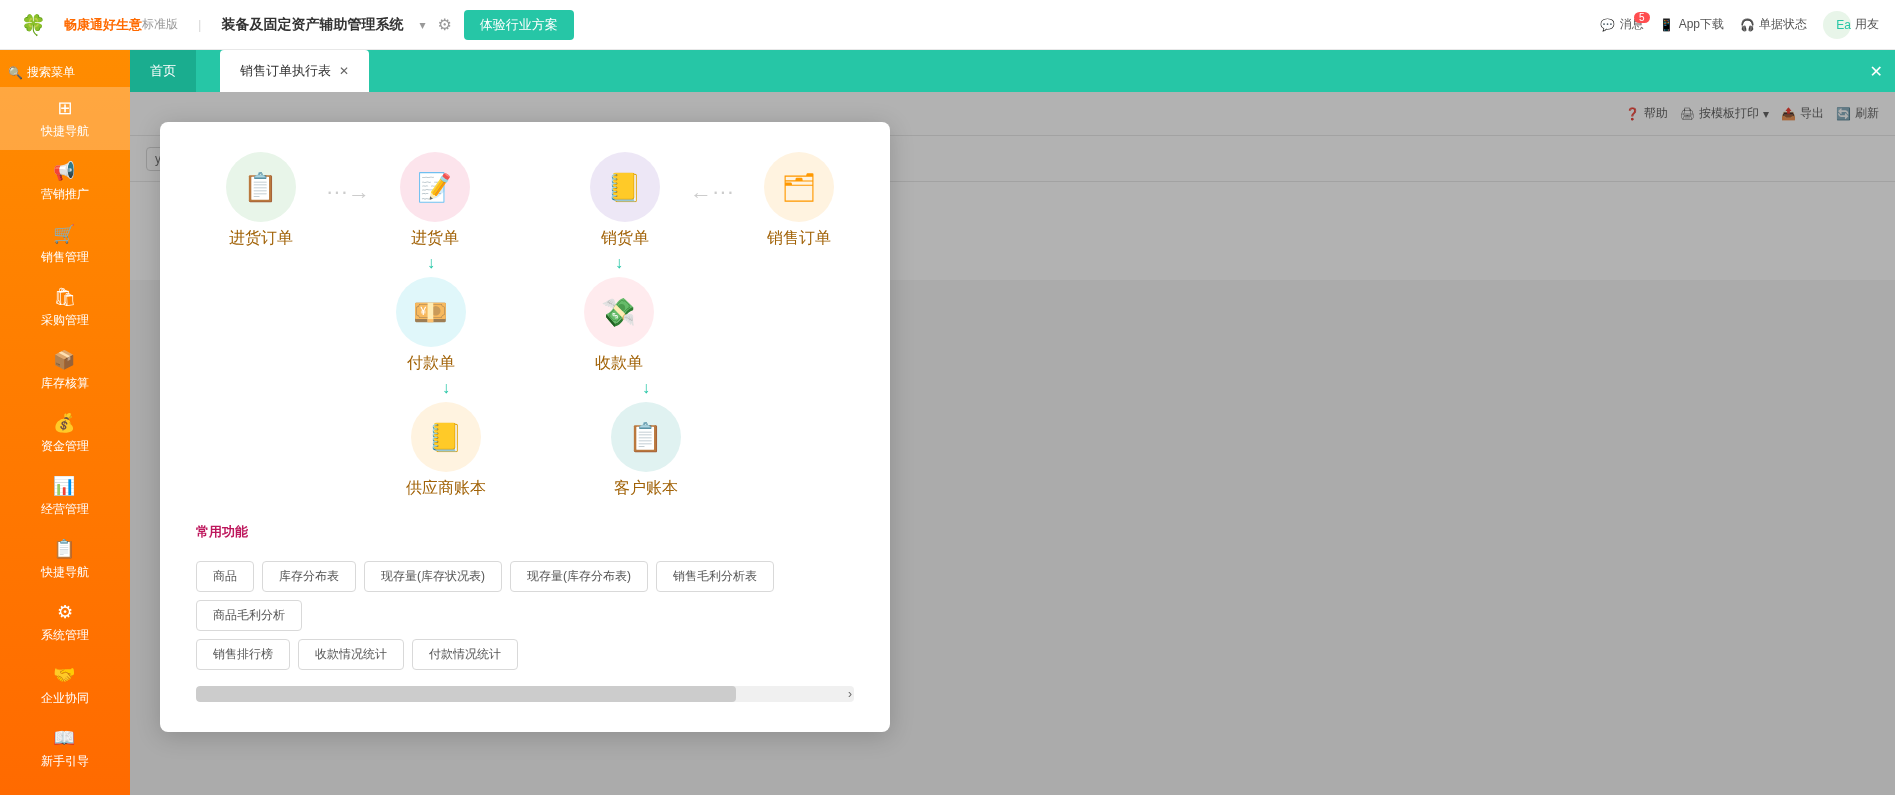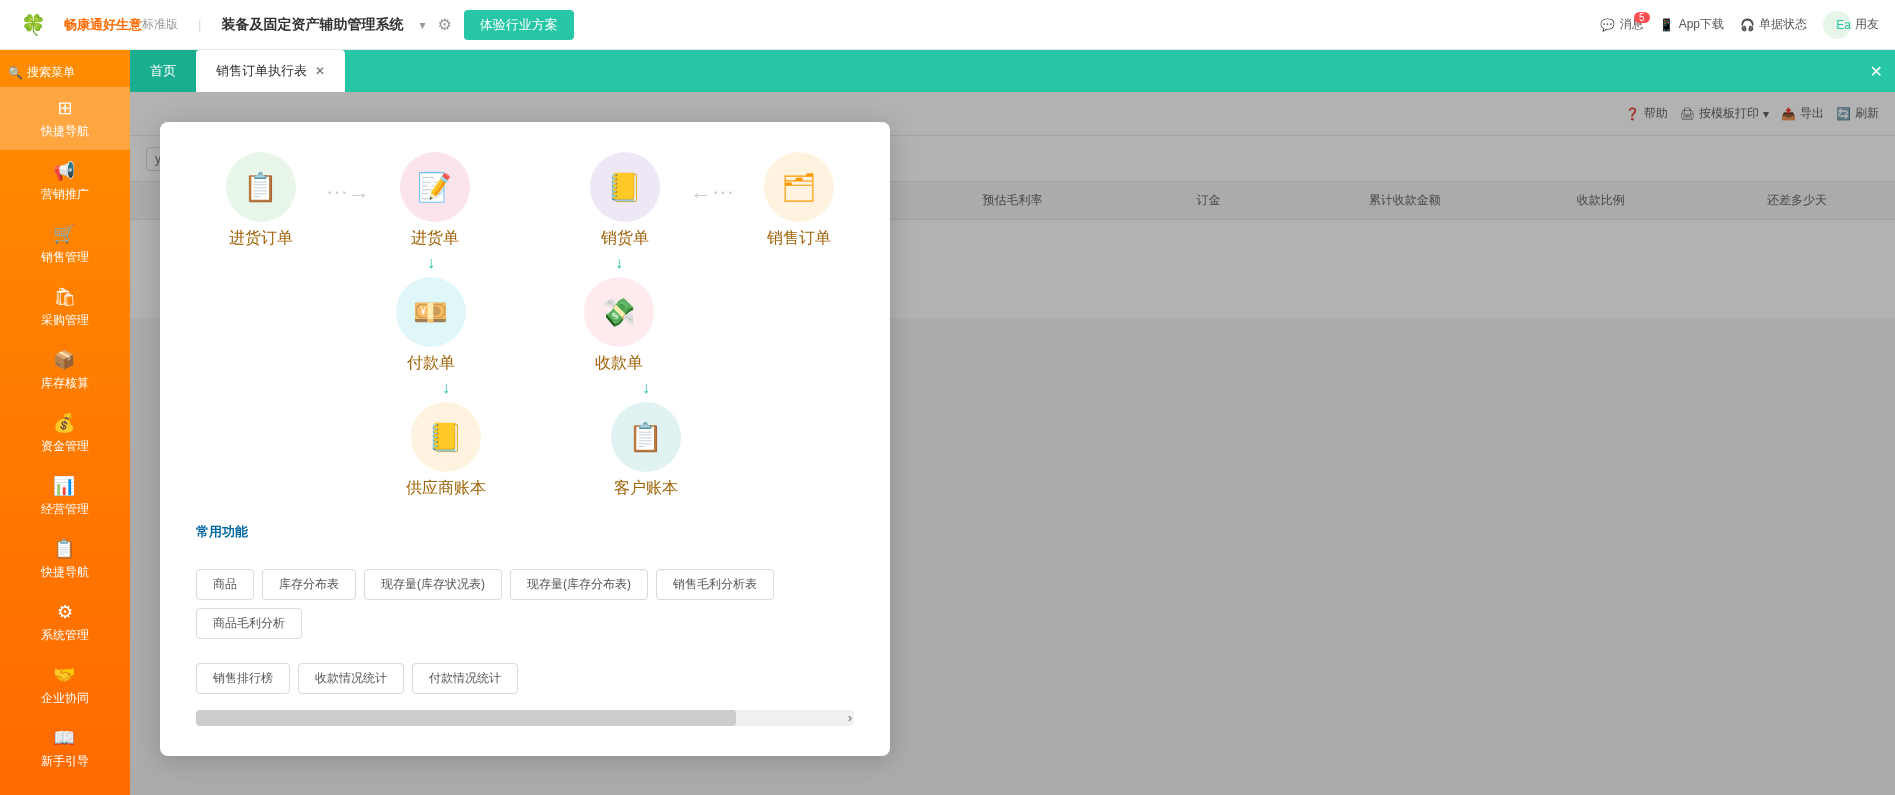--- a/index.html
+++ b/index.html
@@ -16,21 +16,21 @@
     .sidebar { width: 130px; background: linear-gradient(180deg, #ff8c00 0%, #ff6a00 100%); display: flex; flex-direction: column; align-items: center; padding-top: 8px; }
     .sidebar-search { width: 100%; padding: 6px 8px; display: flex; align-items: center; gap: 4px; color: #fff; font-size: 12px; cursor: pointer; }
     .sidebar-item { width: 100%; padding: 10px 8px; display: flex; flex-direction: column; align-items: center; gap: 4px; color: #fff; font-size: 12px; cursor: pointer; }
     .sidebar-item.active { background: rgba(255,255,255,0.25); }
     .sidebar-item-icon { font-size: 18px; }
 
     
     .content-area { flex: 1; display: flex; flex-direction: column; background: #f0f2f5; }
 
     
-    .tab-bar { height: 42px; background: #26c6a6; display: flex; align-items: center; padding: 0 0; }
+    .tab-bar { height: 42px; background: #26c6a6; display: flex; align-items: center; padding: 0 0; gap: 24px; }
     .tab-item { height: 42px; padding: 0 20px; display: flex; align-items: center; color: #fff; font-size: 13px; cursor: pointer; position: relative; }
     .tab-item.home { background: #1aad8f; }
     .tab-item.active { background: #fff; color: #333; border-radius: 4px 4px 0 0; }
     .tab-close { margin-left: 8px; font-size: 12px; color: #666; cursor: pointer; }
     .tab-bar-close { margin-left: auto; margin-right: 12px; color: #fff; font-size: 16px; cursor: pointer; }
 
     
     .page-content { flex: 1; background: #f5f5f5; position: relative; overflow: hidden; }
 
     
@@ -63,21 +63,21 @@
     .flow-circle.pink { background: #fce4ec; }
     .flow-circle.purple { background: #ede7f6; }
     .flow-circle.orange { background: #fff3e0; }
     .flow-circle.teal { background: #e0f2f1; }
     .flow-circle.red { background: #ffebee; }
     .flow-label { font-size: 16px; color: #a16207; }
     .flow-arrow-v { color: #26c6a6; font-size: 16px; text-align: center; line-height: 1; margin: 2px 0; }
 
     
     .common-functions { }
-    .common-title { font-size: 13px; color: #0369a1; font-weight: bold; margin-bottom: 28px; }
+    .common-title { font-size: 13px; color: #be185d; font-weight: bold; margin-bottom: 20px; }
     .func-buttons { display: flex; flex-wrap: wrap; gap: 8px; }
     .func-btn { border: 1px solid #d9d9d9; border-radius: 4px; padding: 6px 16px; font-size: 12px; color: #555; cursor: pointer; background: #fff; }
 
     
     .scroll-area { margin-top: 12px; height: 16px; background: #f0f0f0; border-radius: 4px; position: relative; overflow: hidden; }
     .scroll-thumb { position: absolute; left: 0; top: 0; width: 82%; height: 100%; background: #ccc; border-radius: 4px; }
     .scroll-arrow { position: absolute; right: 2px; top: 0; height: 100%; display: flex; align-items: center; color: #666; font-size: 12px; cursor: pointer; }
 
     
     .logo-icon { width: 36px; height: 36px; background: #fff; border-radius: 50%; display: flex; align-items: center; justify-content: center; font-size: 20px; }
@@ -234,31 +234,20 @@
           <select class="filter-select">
             <option>单据状态</option>
           </select>
           <span style="color:#999">▾</span>
           <button class="btn-query">查询</button>
           <button class="btn-setting">设置</button>
           <span class="expand-link">更多条件</span>
         </div>
 
         <div class="table-area">
-          <div class="table-header">
-            <div class="table-header-cell">品</div>
-            <div class="table-header-cell">商品</div>
-            <div class="table-header-cell">金额</div>
-            <div class="table-header-cell">预估毛利</div>
-            <div class="table-header-cell">预估毛利率</div>
-            <div class="table-header-cell">订金</div>
-            <div class="table-header-cell">累计收款金额</div>
-            <div class="table-header-cell">收款比例</div>
-            <div class="table-header-cell">还差多少天</div>
-          </div>
           <div class="no-data">暂无数据</div>
         </div>
 
         <div class="modal-overlay">
           <div class="modal-box">
 
             <div class="flow-section">
 
               <div style="display:flex;align-items:center;margin-bottom:4px;">
 
@@ -381,21 +370,21 @@
             <div class="common-functions">
               <div class="common-title">常用功能</div>
               <div class="func-buttons">
                 <button class="func-btn">商品</button>
                 <button class="func-btn">库存分布表</button>
                 <button class="func-btn">现存量(库存状况表)</button>
                 <button class="func-btn">现存量(库存分布表)</button>
                 <button class="func-btn">销售毛利分析表</button>
                 <button class="func-btn">商品毛利分析</button>
               </div>
-              <div class="func-buttons" style="margin-top:24px">
+              <div class="func-buttons" style="margin-top:8px">
                 <button class="func-btn">销售排行榜</button>
                 <button class="func-btn">收款情况统计</button>
                 <button class="func-btn">付款情况统计</button>
               </div>
             </div>
 
             <div class="scroll-area" style="margin-top:16px">
               <div class="scroll-thumb"></div>
               <span class="scroll-arrow">›</span>
             </div>

